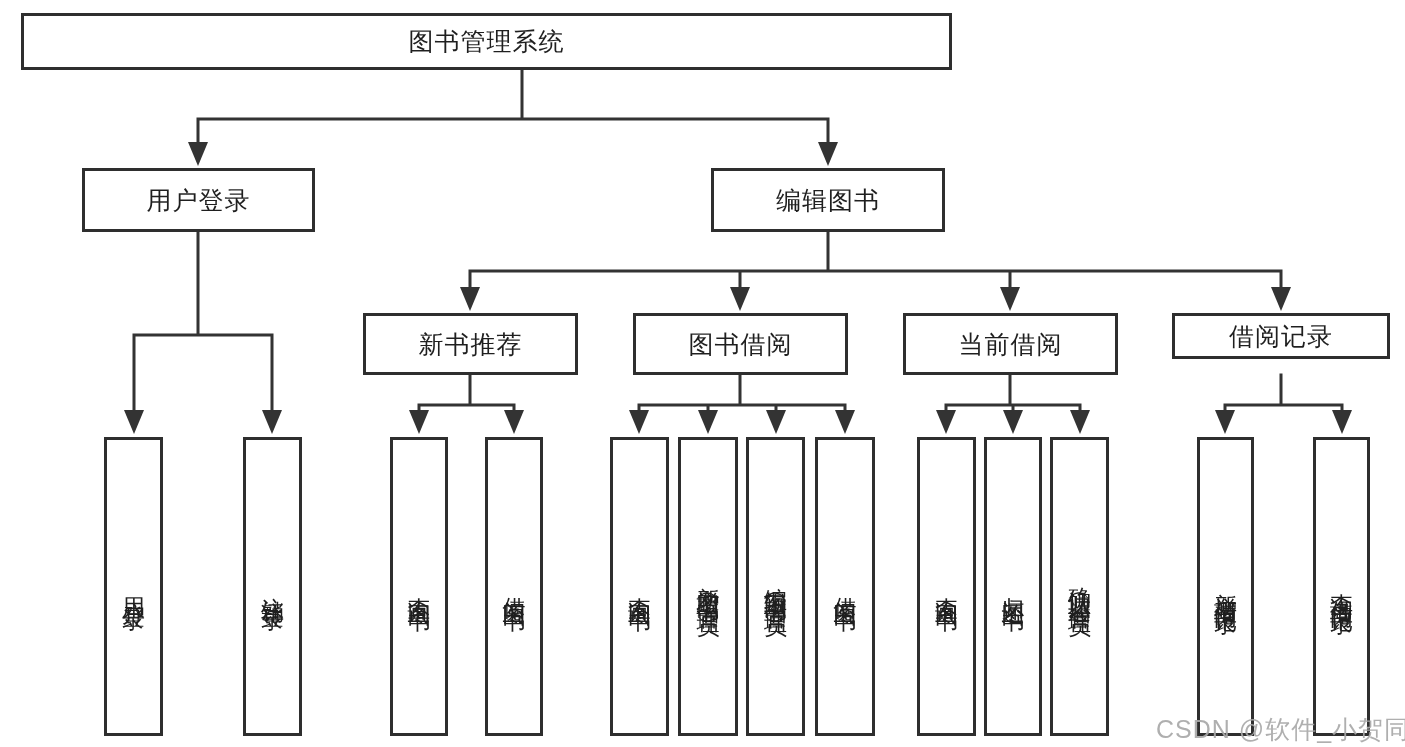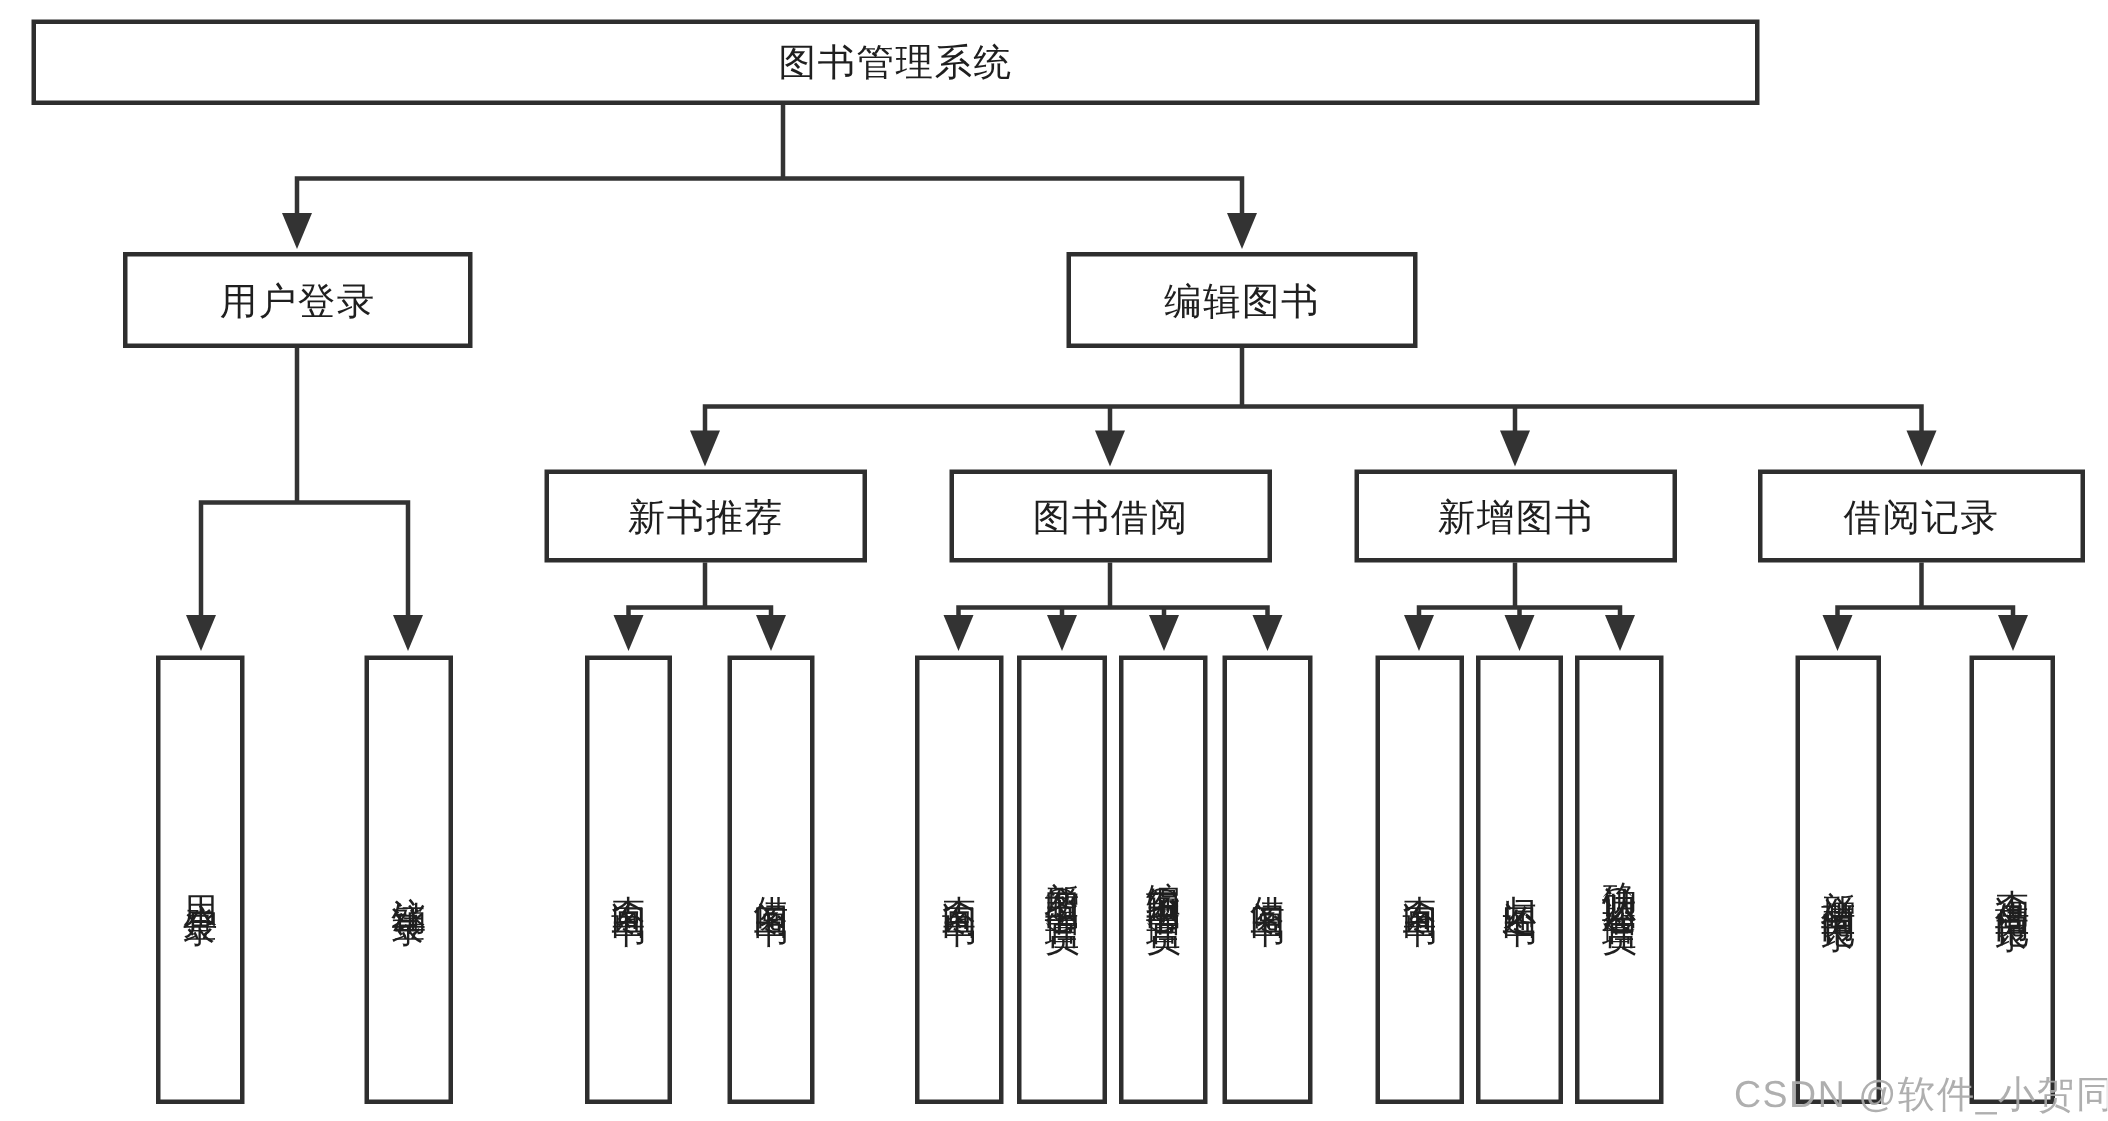--- a/index.html
+++ b/index.html
@@ -70,29 +70,29 @@
       <polygon points="766,410 786,410 776,434"></polygon>
       <polygon points="835,410 855,410 845,434"></polygon>
       <polygon points="936,410 956,410 946,434"></polygon>
       <polygon points="1003,410 1023,410 1013,434"></polygon>
       <polygon points="1070,410 1090,410 1080,434"></polygon>
       <polygon points="1215,410 1235,410 1225,434"></polygon>
       <polygon points="1332,410 1352,410 1342,434"></polygon>
     </g>
   </svg>
 
-  <div class="node h" style="left:21px;top:13px;width:1152px;height:57px;">图书管理系统</div>
+  <div class="node h" style="left:21px;top:13px;width:931px;height:57px;">图书管理系统</div>
 
   <div class="node h" style="left:82px;top:168px;width:233px;height:64px;">用户登录</div>
   <div class="node h" style="left:711px;top:168px;width:234px;height:64px;">编辑图书</div>
 
   <div class="node h" style="left:363px;top:313px;width:215px;height:62px;">新书推荐</div>
   <div class="node h" style="left:633px;top:313px;width:215px;height:62px;">图书借阅</div>
-  <div class="node h" style="left:903px;top:313px;width:215px;height:62px;">新增图书</div>
-  <div class="node h" style="left:1172px;top:313px;width:218px;height:62px;">借阅记录</div>
+  <div class="node h" style="left:903px;top:313px;width:215px;height:62px;">当前借阅</div>
+  <div class="node h" style="left:1172px;top:313px;width:218px;height:46px;">借阅记录</div>
 
   <div class="node v" style="left:104px;top:437px;width:59px;height:299px;">用户登录</div>
   <div class="node v" style="left:243px;top:437px;width:59px;height:299px;">注销登录</div>
 
   <div class="node v" style="left:390px;top:437px;width:58px;height:299px;">查询图书</div>
   <div class="node v" style="left:485px;top:437px;width:58px;height:299px;">借阅图书</div>
 
   <div class="node v" style="left:610px;top:437px;width:59px;height:299px;">查询图书</div>
   <div class="node v" style="left:678px;top:437px;width:60px;height:299px;">新增图书（管理员）</div>
   <div class="node v" style="left:746px;top:437px;width:59px;height:299px;">编辑图书（管理员）</div>

